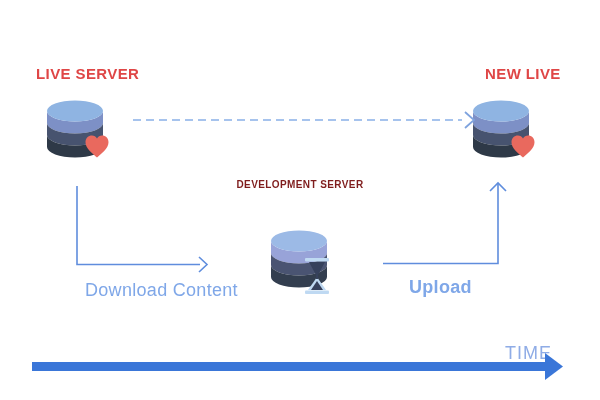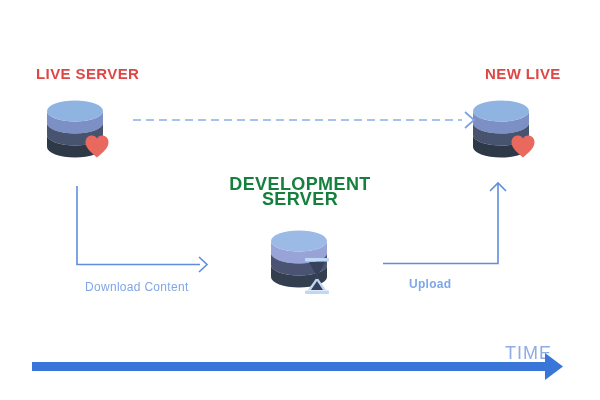--- a/index.html
+++ b/index.html
@@ -6,25 +6,25 @@
   .canvas{
     position:relative;width:600px;height:400px;background:#ffffff;
     font-family:"Liberation Sans", sans-serif;overflow:hidden;
   }
   .abs{position:absolute;}
   .node-label{
     font-weight:700;font-size:15px;letter-spacing:0.4px;white-space:nowrap;
   }
   .red-label{color:#df4646;}
   .dev-label{
-    color:#15803d;font-weight:700;font-size:18px;letter-spacing:0.4px;
+    color:#7f1d1d;font-weight:700;font-size:10px;letter-spacing:0.4px;
     text-align:center;line-height:15px;
   }
   .edge-label{
-    color:#7fa7e8;font-size:12px;letter-spacing:0.3px;white-space:nowrap;
+    color:#7fa7e8;font-size:18px;letter-spacing:0.3px;white-space:nowrap;
   }
   .time-label{
     color:#8face6;font-size:18px;letter-spacing:1px;white-space:nowrap;
   }
   svg{display:block;}
   .arrow-layer{position:absolute;left:0;top:0;pointer-events:none;}
 </style>
 </head>
 <body>
 

